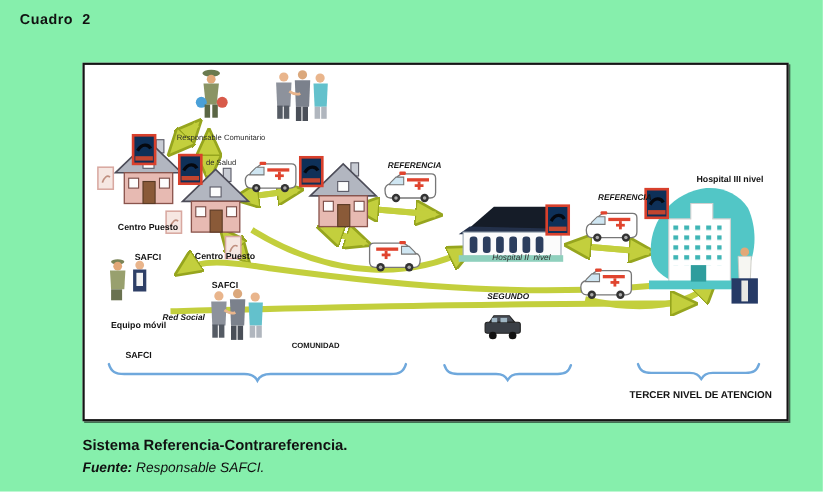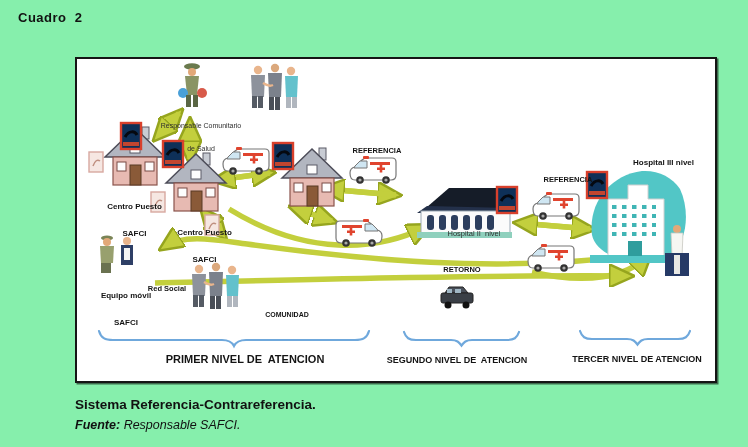--- a/index.html
+++ b/index.html
@@ -7,21 +7,21 @@
         font-family:"Liberation Sans","DejaVu Sans",sans-serif;color:#111;padding-left:10px;}
   .fig-title{position:absolute;left:18px;top:10px;font-size:13px;font-weight:bold;
              white-space:pre;letter-spacing:.5px;}
   .frame{position:absolute;left:75px;top:57px;width:638px;height:322px;
          border:2px solid #151515;box-shadow:1.5px 1.5px 0 rgba(0,0,0,.55);
          background:#fff;overflow:hidden;}
   .frame svg{position:absolute;left:0;top:0;}
   .lbl{position:absolute;text-align:center;line-height:1.12;white-space:pre-wrap;
        color:#141414;}
   .b{font-weight:bold;}
-  .f7{font-size:7px;} .f75{font-size:7.5px;} .f8{font-size:8px;}
+  .f7{font-size:7px;} .f75{font-size:7.5px;font-style:italic;} .f8{font-size:8px;}
   .f9{font-size:9px;} .f11{font-size:11px;}
   .gray{color:#2e2e2e;}
   .caption{position:absolute;left:75px;width:640px;text-align:left;}
   .cap1{top:397px;font-size:13.5px;font-weight:bold;}
   .cap2{top:418px;font-size:12.5px;font-style:italic;}
   .cap2 .src-label{font-weight:bold;}
 </style>
 </head>
 <body>
 
@@ -215,33 +215,31 @@
 
 
     <div class="lbl f75 b" style="left:260px;top:88px;width:80px;">REFERENCIA</div>
 
     <div class="lbl f75 gray" style="left:352px;top:171px;width:90px;">Hospital II  nivel</div>
 
     <div class="lbl f75 b" style="left:451px;top:117px;width:80px;">REFERENCIA</div>
 
     <div class="lbl f8 b" style="left:537px;top:100px;width:80px;text-align:right;">Hospital III nivel</div>
 
-    <div class="lbl f75 b" style="left:350px;top:207px;width:70px;">RETORNO</div>
+    <div class="lbl f75 b" style="left:350px;top:207px;width:70px;">SEGUNDO</div>
 
     <div class="lbl f8 b" style="left:9px;top:215px;width:80px;">
       <span style="display:block">Equipo móvil</span>
       <span style="display:block">SAFCI</span>
     </div>
 
     <div class="lbl f75 b" style="left:60px;top:226px;width:60px;">Red Social</div>
 
     <div class="lbl f7 b" style="left:175px;top:252px;width:70px;">COMUNIDAD</div>
 
-    <div class="lbl f11 b" style="left:68px;top:294px;width:200px;">PRIMER NIVEL DE  ATENCION</div>
-    <div class="lbl f9 b" style="left:300px;top:296px;width:160px;">SEGUNDO NIVEL DE  ATENCION</div>
     <div class="lbl f9 b" style="left:480px;top:295px;width:160px;">TERCER NIVEL DE ATENCION</div>
 
   </div>
 
   <div class="caption cap1">Sistema Referencia-Contrareferencia.</div>
   <div class="caption cap2">
     <span class="src-label">Fuente:</span>
     <span>Responsable SAFCI.</span>
   </div>
 

